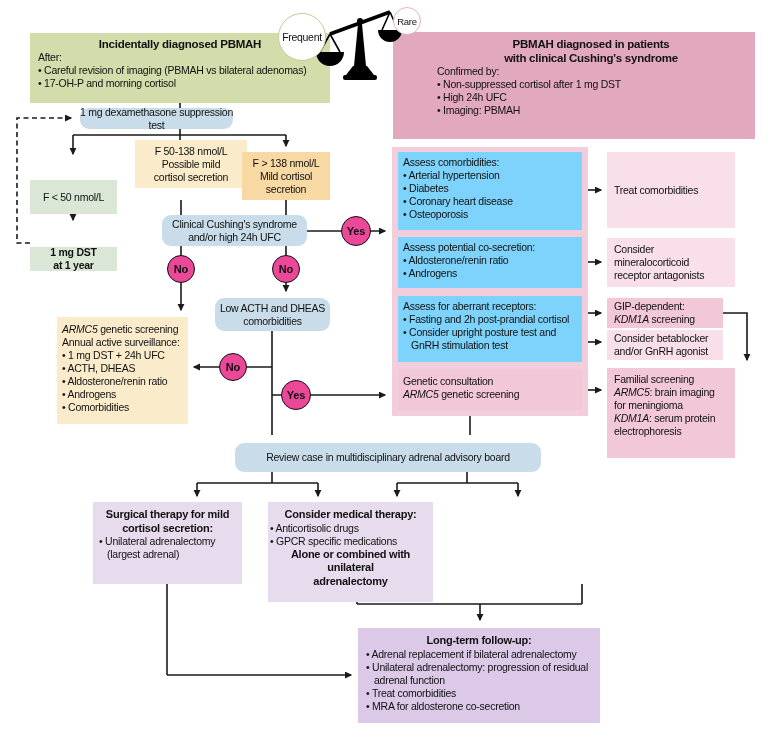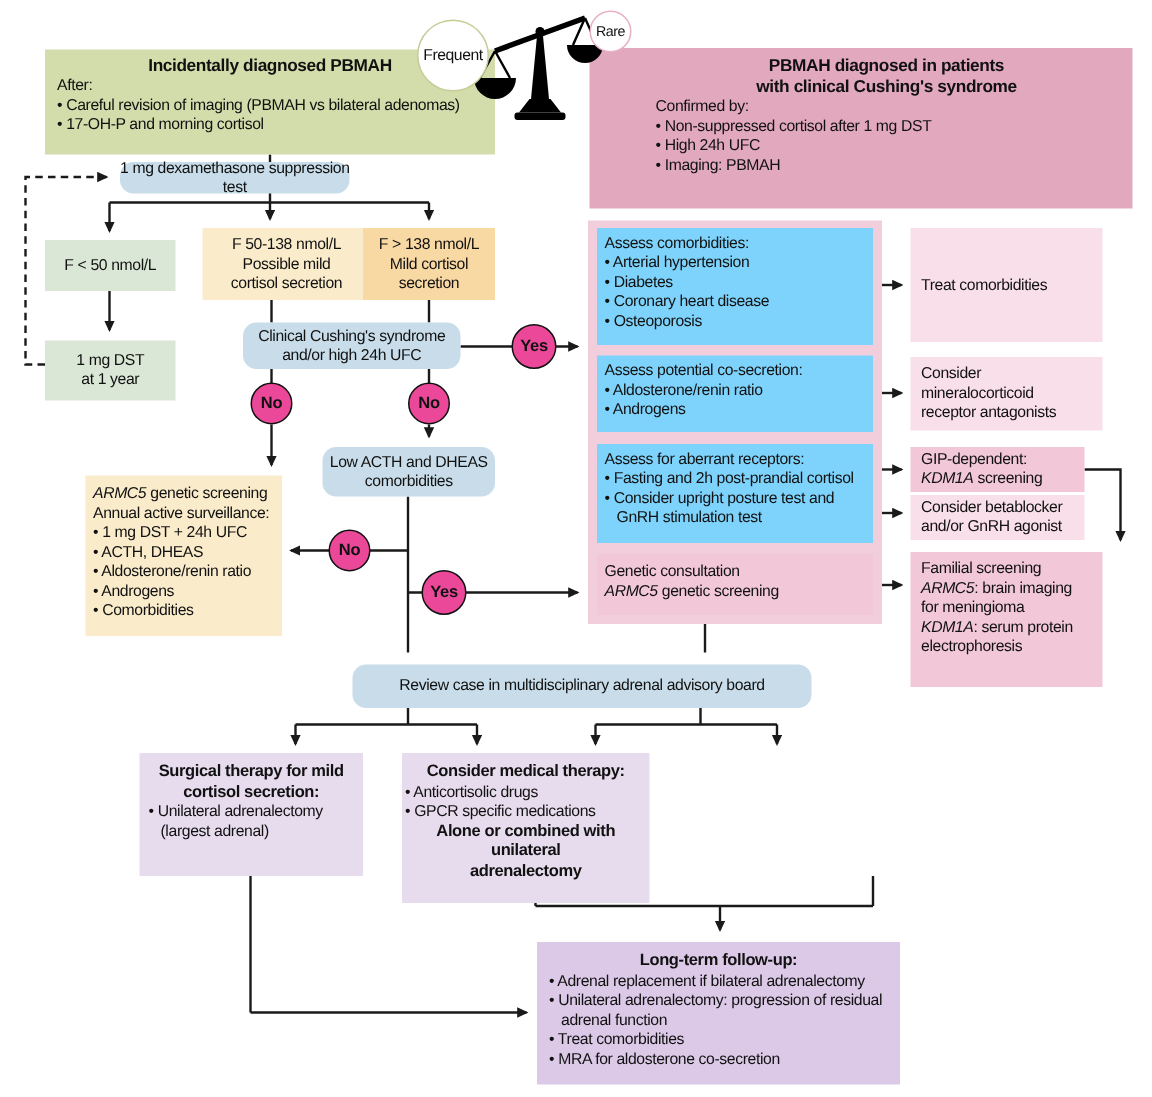--- a/index.html
+++ b/index.html
@@ -10,21 +10,21 @@
        letter-spacing:-0.25px;color:#111;}
   .c{text-align:center;}
   .vc{display:flex;flex-direction:column;justify-content:center;}
   .rounded{border-radius:9px;}
   .bt{font-weight:bold;font-size:11px;line-height:13.5px;}
   .bt2{font-weight:bold;font-size:11.5px;line-height:14px;}
   ul{list-style:none;margin:0;padding:0;}
   li{padding-left:8px;text-indent:-8px;}
   li::before{content:"• ";}
   .bg-green{background:#d3dcab;}
-  .bg-pgreen{background:#dbe7d6;}
+  .bg-pgreen{background:#dbe7d6;margin-top:20px;}
   .bg-blue{background:#c8dde9;}
   .bg-cream{background:#faeccb;}
   .bg-orange{background:#f8d8a3;}
   .bg-pink{background:#e2a8be;}
   .bg-pcon{background:#f2cedd;}
   .bg-ppale{background:#7dd3fc;}
   .bg-plight{background:#f8dfe9;}
   .bg-pmed{background:#f2c7d8;}
   .bg-lav{background:#e7dcee;}
   .bg-lavd{background:#dcc9e8;}
@@ -127,33 +127,33 @@
   </div>
 
   <div class="box bg-blue rounded c vc" style="left:80px;top:108px;width:153px;height:21px;">
     <div>1 mg dexamethasone suppression test</div>
   </div>
 
   <div class="box bg-pgreen c vc" style="left:30px;top:160px;width:87px;height:34px;">
     <div>F &lt; 50 nmol/L</div>
   </div>
 
-  <div class="box bg-cream c vc" style="left:135px;top:152px;width:112px;height:48px;">
+  <div class="box bg-cream c vc" style="left:135px;top:140px;width:112px;height:48px;">
     <div>F 50-138 nmol/L</div>
     <div>Possible mild</div>
     <div>cortisol secretion</div>
   </div>
 
   <div class="box bg-orange c vc" style="left:242px;top:152px;width:88px;height:48px;">
     <div>F &gt; 138 nmol/L</div>
     <div>Mild cortisol</div>
     <div>secretion</div>
   </div>
 
-  <div class="box bg-pgreen c vc" style="left:30px;top:227px;width:87px;height:40px;">
+  <div class="box bg-pgreen c vc" style="left:30px;top:227px;width:87px;height:24px;font-weight:bold;">
     <div>1 mg DST</div>
     <div>at 1 year</div>
   </div>
 
   <div class="box bg-blue rounded c vc" style="left:162px;top:215px;width:145px;height:31px;">
     <div>Clinical Cushing's syndrome</div>
     <div>and/or high 24h UFC</div>
   </div>
 
   <div class="box bg-blue rounded c vc" style="left:215px;top:298px;width:115px;height:33px;">

